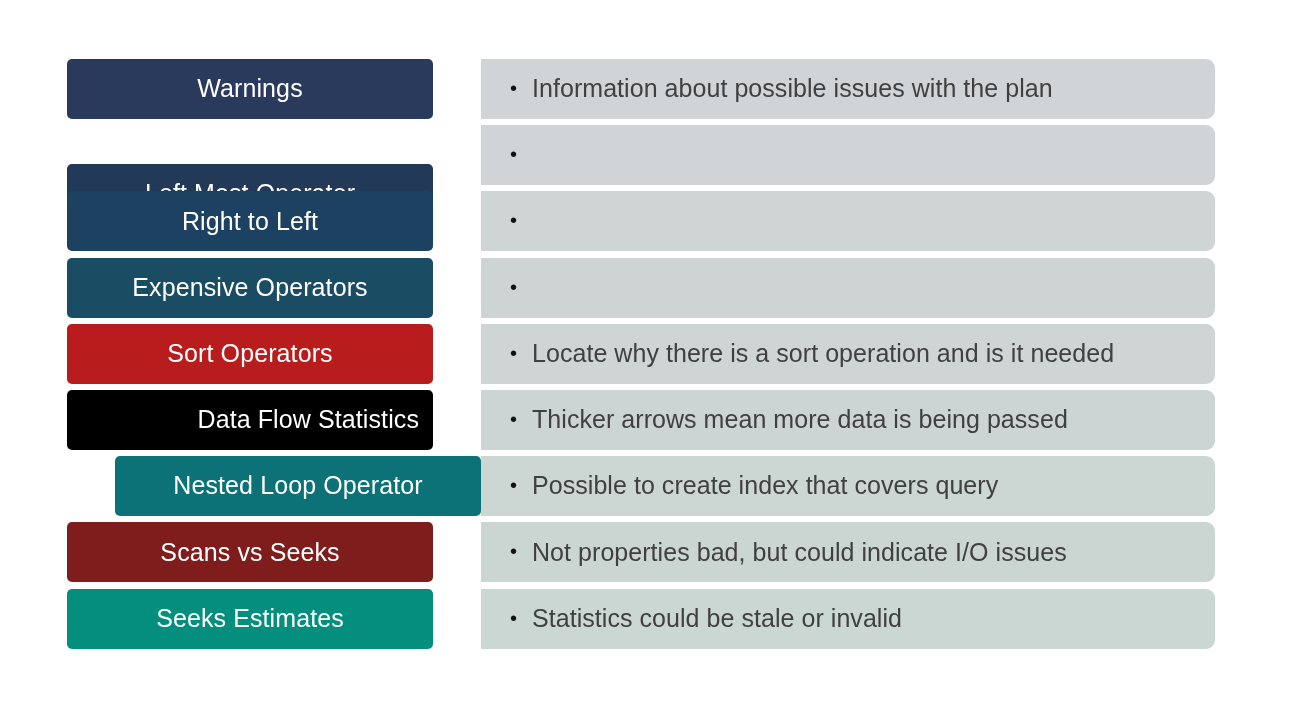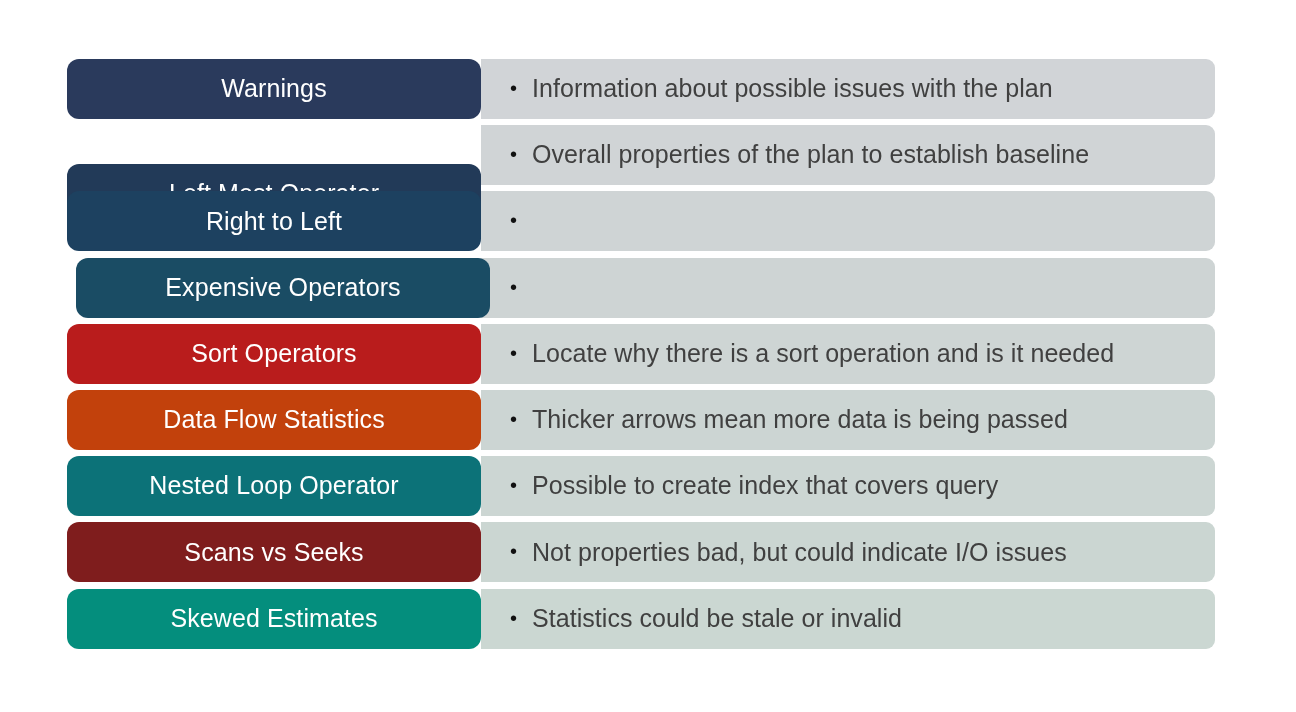--- a/index.html
+++ b/index.html
@@ -22,23 +22,23 @@
     position: absolute;
     left: 0;
     width: 1296px;
     height: 60px;
     display: flex;
     align-items: stretch;
   }
   .label-bar {
     position: absolute;
     left: 67px;
-    width: 414px;
+    width: 366px;
     height: 60px;
-    border-radius: 12px;
+    border-radius: 5px;
     display: flex;
     align-items: center;
     justify-content: center;
     box-sizing: border-box;
     padding: 0 14px;
     z-index: 2;
   }
   .label-text {
     color: #ffffff;
     font-size: 25px;
@@ -86,80 +86,79 @@
         <span class="bullet">•</span>
         <span class="desc-text">Information about possible issues with the plan</span>
       </div>
       <div class="label-bar" style="background: rgb(42, 58, 92);">
         <span class="label-text">Warnings</span>
       </div>
     </div>
     <div class="row" style="top: 125.2px;">
       <div class="desc-bar" style="background: rgb(208, 212, 214);">
         <span class="bullet">•</span>
-        <span class="desc-text">Overall properties of the plan to establish baseline</span>
       </div>
       <div class="label-bar" style="background: rgb(34, 58, 88); margin-top: 39px;">
         <span class="label-text">Left Most Operator</span>
       </div>
     </div>
     <div class="row" style="top: 191.4px;">
       <div class="desc-bar" style="background: rgb(207, 212, 213);">
         <span class="bullet">•</span>
       </div>
       <div class="label-bar" style="background: rgb(29, 65, 96);">
         <span class="label-text">Right to Left</span>
       </div>
     </div>
     <div class="row" style="top: 257.6px;">
       <div class="desc-bar" style="background: rgb(206, 212, 212);">
         <span class="bullet">•</span>
       </div>
-      <div class="label-bar" style="background: rgb(26, 76, 100); margin-left: 9px;">
+      <div class="label-bar" style="background: rgb(26, 76, 100);">
         <span class="label-text">Expensive Operators</span>
       </div>
     </div>
     <div class="row" style="top: 323.8px;">
       <div class="desc-bar" style="background: rgb(206, 213, 212);">
         <span class="bullet">•</span>
         <span class="desc-text">Locate why there is a sort operation and is it needed</span>
       </div>
       <div class="label-bar" style="background: #b91c1c;">
         <span class="label-text">Sort Operators</span>
       </div>
     </div>
     <div class="row" style="top: 390px;">
       <div class="desc-bar" style="background: rgb(204, 213, 211);">
         <span class="bullet">•</span>
         <span class="desc-text">Thicker arrows mean more data is being passed</span>
       </div>
-      <div class="label-bar" style="background: #c2410c;">
+      <div class="label-bar" style="background: #000000; justify-content: flex-end;">
         <span class="label-text">Data Flow Statistics</span>
       </div>
     </div>
     <div class="row" style="top: 456.2px;">
       <div class="desc-bar" style="background: rgb(204, 214, 211);">
         <span class="bullet">•</span>
         <span class="desc-text">Possible to create index that covers query</span>
       </div>
-      <div class="label-bar" style="background: rgb(12, 114, 120);">
+      <div class="label-bar" style="background: rgb(12, 114, 120); margin-left: 48px;">
         <span class="label-text">Nested Loop Operator</span>
       </div>
     </div>
     <div class="row" style="top: 522.4px;">
       <div class="desc-bar" style="background: rgb(203, 214, 210);">
         <span class="bullet">•</span>
         <span class="desc-text">Not properties bad, but could indicate I/O issues</span>
       </div>
       <div class="label-bar" style="background: #7f1d1d;">
         <span class="label-text">Scans vs Seeks</span>
       </div>
     </div>
     <div class="row" style="top: 588.6px;">
       <div class="desc-bar" style="background: rgb(203, 215, 210);">
         <span class="bullet">•</span>
         <span class="desc-text">Statistics could be stale or invalid</span>
       </div>
       <div class="label-bar" style="background: rgb(4, 142, 125);">
-        <span class="label-text">Skewed Estimates</span>
+        <span class="label-text">Seeks Estimates</span>
       </div>
     </div>
   </div>
 
 </body></html>

